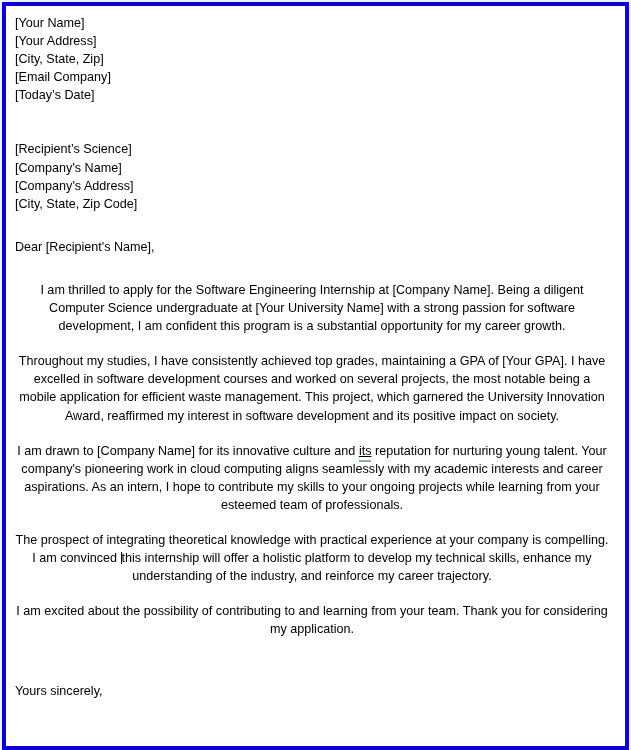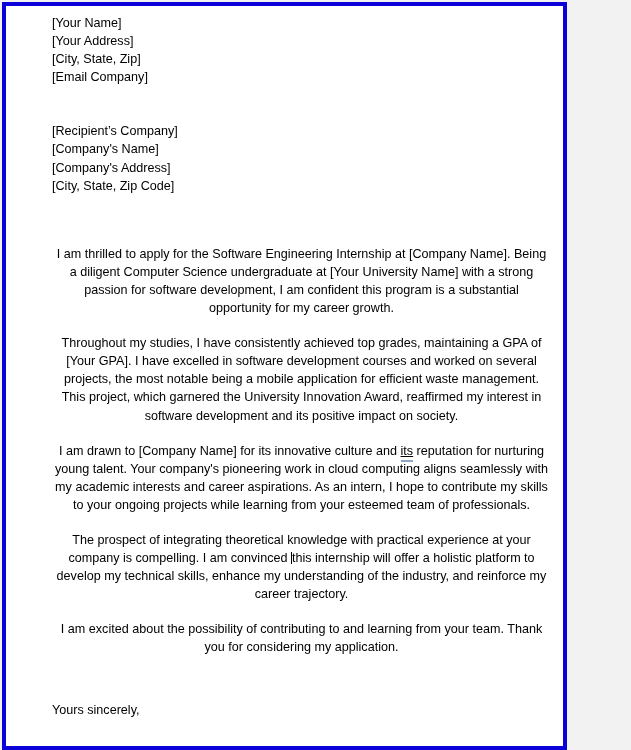--- a/index.html
+++ b/index.html
@@ -18,28 +18,27 @@
     width: 631px;
     height: 750px;
     box-sizing: border-box;
     background: #f2f2f2;
     padding: 2px 2px 0 2px;
     overflow: hidden;
   }
 
   #doc-border {
     box-sizing: border-box;
-    width: 565px;
+    width: 627px;
     height: 748px;
     border: 4px solid #0a00d8;
     border-bottom: none;
     background: #ffffff;
     overflow: hidden;
     position: relative;
-    padding-left: 37px;
   }
 
   #doc-bottom-rule {
     position: absolute;
     left: 0;
     bottom: 0;
     width: 627px;
     height: 4px;
     background: #0a00d8;
   }
@@ -103,33 +102,35 @@
 
 <div id="page-frame">
   <div id="doc-border">
     <div id="doc-body">
 
       <div>
         <div class="ln">[Your Name]</div>
         <div class="ln">[Your Address]</div>
         <div class="ln">[City, State, Zip]</div>
         <div class="ln">[Email Company]</div>
+        <div class="ln">[Today’s Date]</div>
       </div>
 
       <div class="gap-lg"></div>
 
       <div>
-        <div class="ln">[Recipient’s Company]</div>
+        <div class="ln">[Recipient’s Science]</div>
         <div class="ln">[Company's Name]</div>
         <div class="ln">[Company's Address]</div>
         <div class="ln">[City, State, Zip Code]</div>
       </div>
 
       <div class="gap-md"></div>
 
+      <div class="ln">Dear [Recipient's Name],</div>
 
       <div class="gap-md"></div>
 
       <p class="para">I am thrilled to apply for the Software Engineering Internship at [Company Name]. Being a diligent Computer Science undergraduate at [Your University Name] with a strong passion for software development, I am confident this program is a substantial opportunity for my career growth.</p>
 
       <div class="gap-para"></div>
 
       <p class="para">Throughout my studies, I have consistently achieved top grades, maintaining a GPA of [Your GPA]. I have excelled in software development courses and worked on several projects, the most notable being a mobile application for efficient waste management. This project, which garnered the University Innovation Award, reaffirmed my interest in software development and its positive impact on society.</p>
 
       <div class="gap-para"></div>

